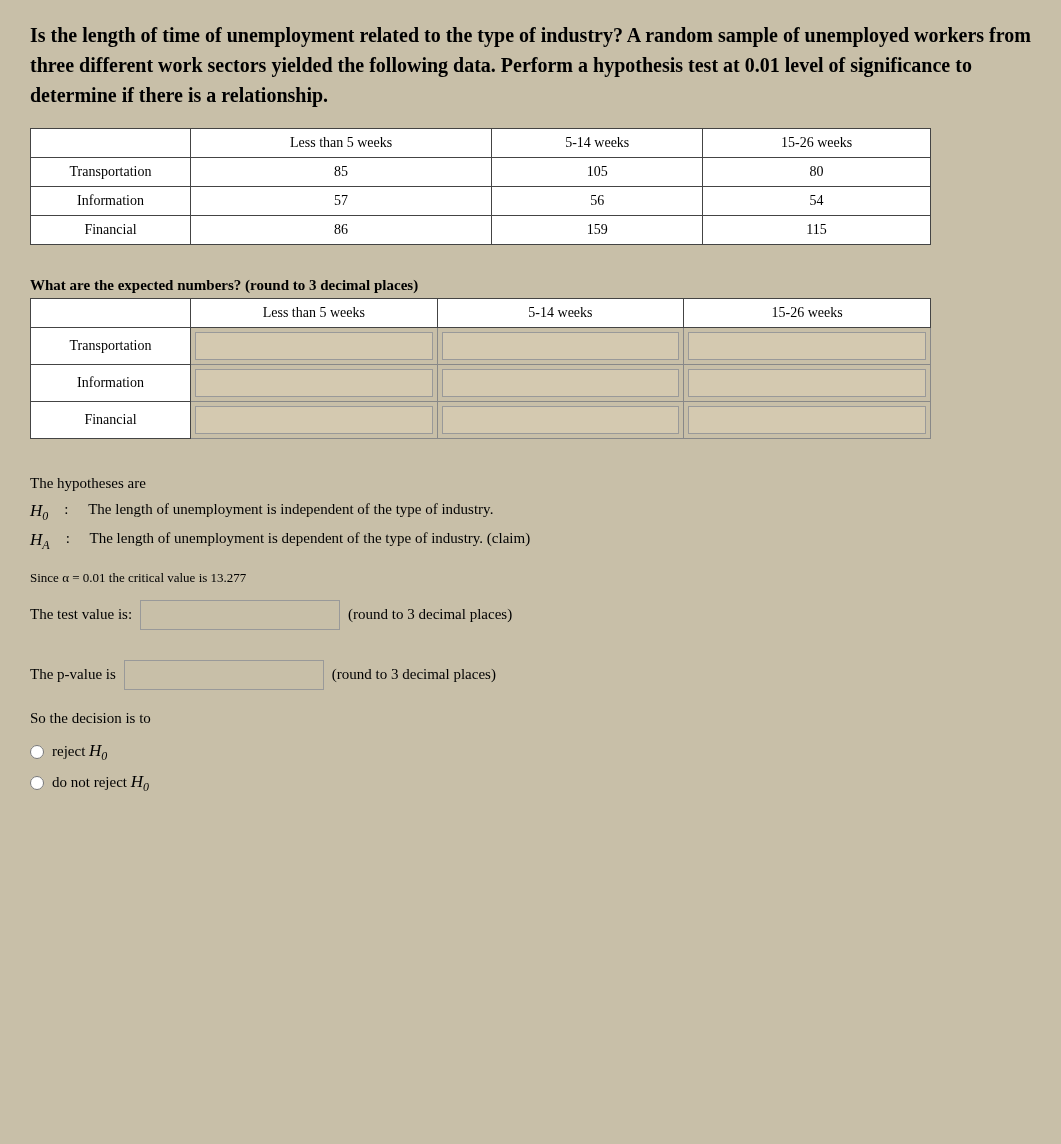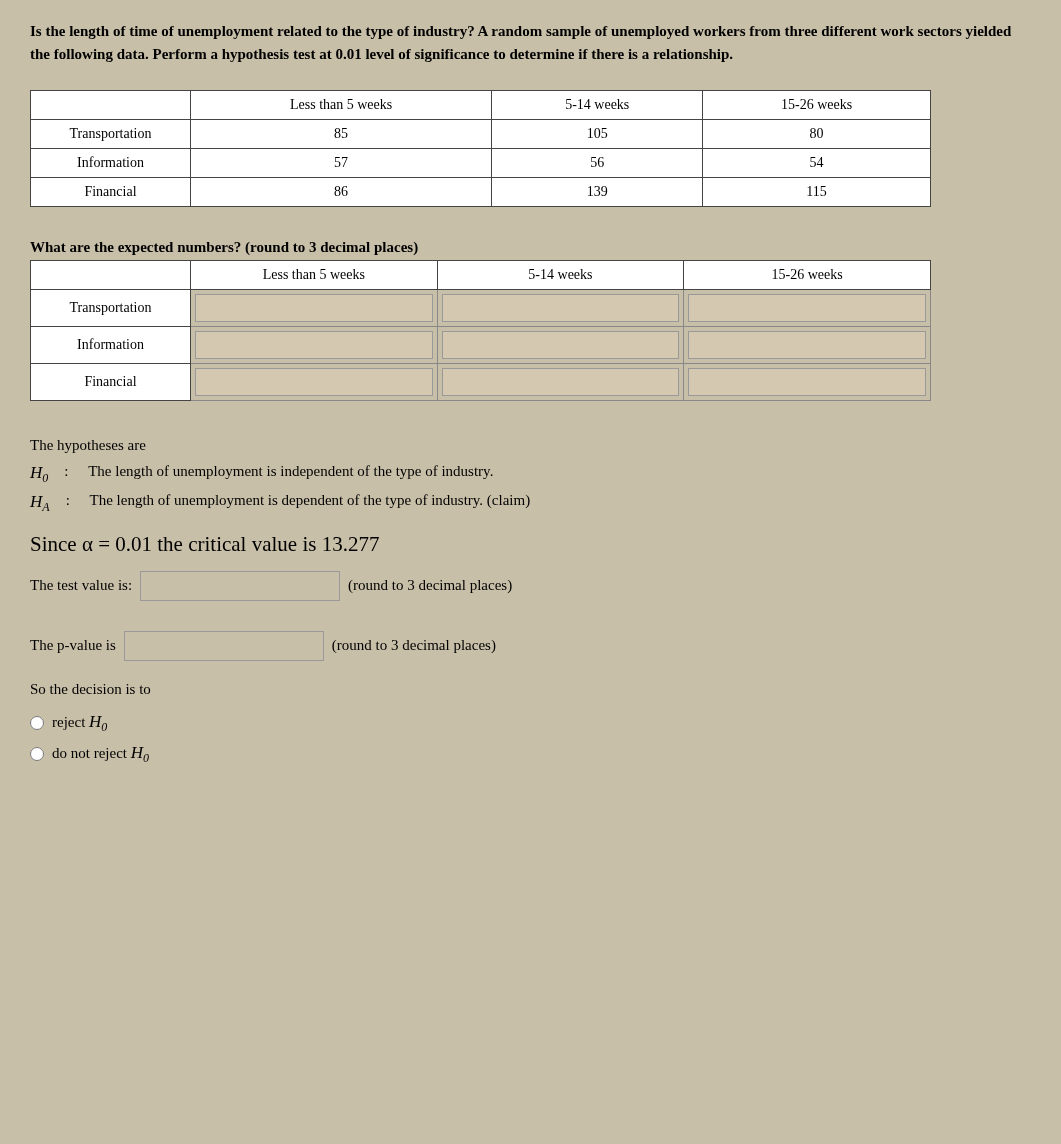--- a/index.html
+++ b/index.html
@@ -12,23 +12,23 @@
       background-color: #c8bfa8;
       font-family: Georgia, 'Times New Roman', serif;
       font-size: 15px;
       color: #000;
       padding: 20px 30px;
       width: 1061px;
       min-height: 1144px;
     }
 
     .intro-text {
-      font-size: 15px;
+      font-size: 20px;
       line-height: 1.5;
-      margin-bottom: 25px;
+      margin-bottom: 18px;
       font-weight: bold;
     }
 
     table {
       border-collapse: collapse;
       width: 90%;
       margin-bottom: 32px;
     }
 
     table td, table th {
@@ -83,21 +83,21 @@
 
     .hypothesis-line {
       display: flex;
       align-items: flex-start;
       margin-bottom: 6px;
       font-size: 15px;
       gap: 16px;
     }
 
     .critical-line {
-      font-size: 21px;
+      font-size: 13px;
       margin-bottom: 14px;
     }
 
     .test-value-line {
       font-size: 15px;
       margin-bottom: 30px;
       display: flex;
       align-items: center;
       gap: 8px;
     }
@@ -174,21 +174,21 @@
   </tr>
   <tr>
     <td>Information</td>
     <td>57</td>
     <td>56</td>
     <td>54</td>
   </tr>
   <tr>
     <td>Financial</td>
     <td>86</td>
-    <td>139</td>
+    <td>159</td>
     <td>115</td>
   </tr>
 </tbody>
   </table>
 
 <p class="section-label">What are the expected numbers? (round to 3 decimal places)</p>
 
 <table class="expected">
   <tbody>
       <tr>

